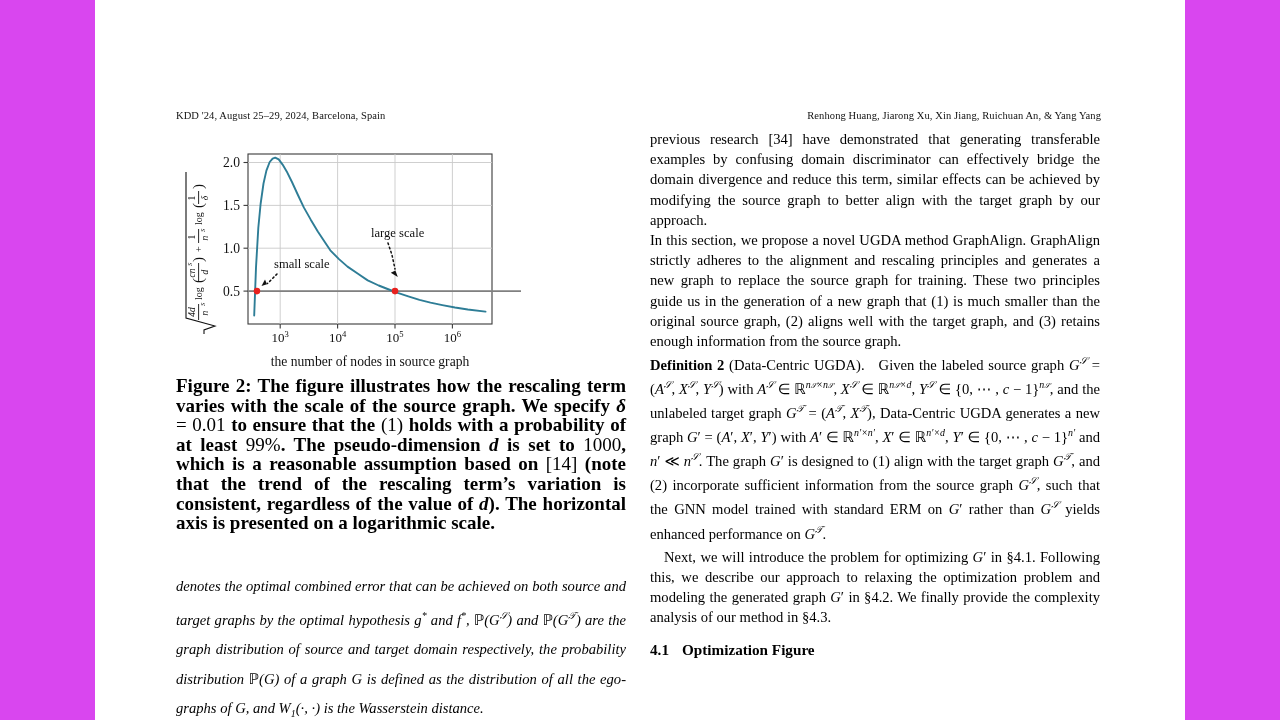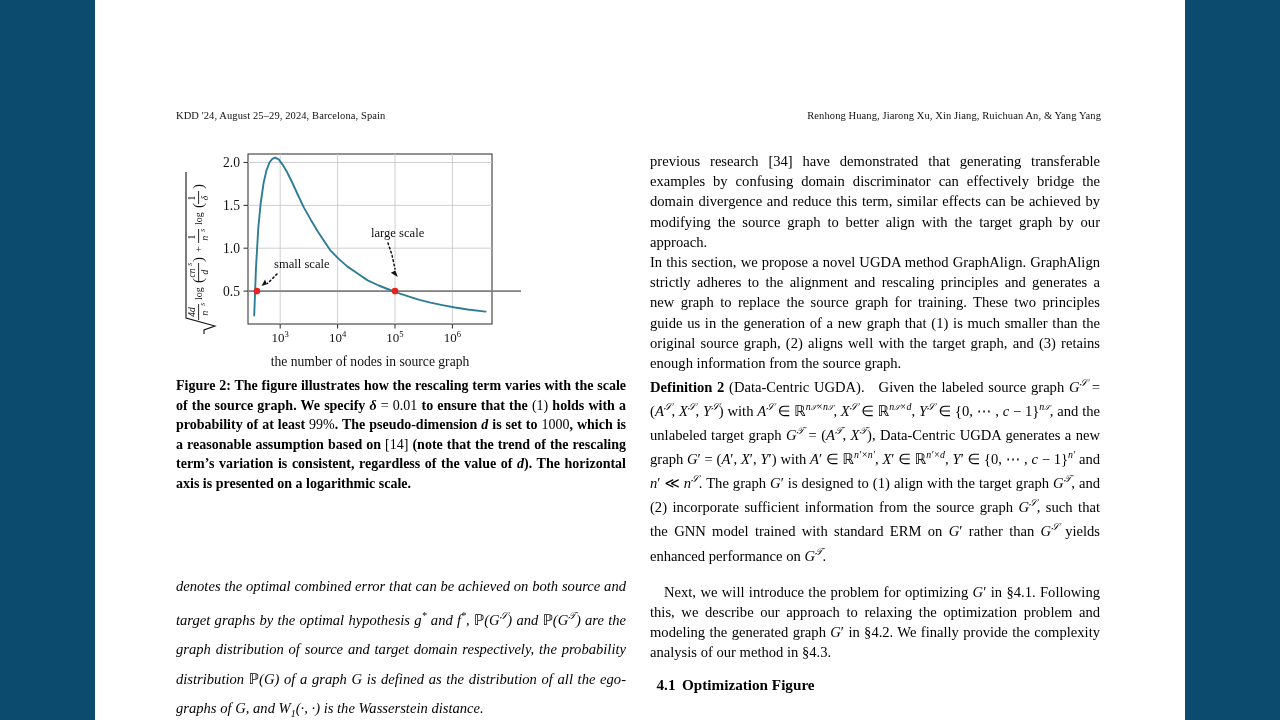--- a/index.html
+++ b/index.html
@@ -6,21 +6,21 @@
   html, body {
     margin: 0; padding: 0;
     width: 1280px; height: 720px;
     background: #000;
     font-family: "Liberation Serif", serif;
     overflow: hidden;
   }
   #viewport {
     position: relative;
     width: 1280px; height: 720px;
-    background: #0c4a6e;
+    background: #d946ef;
   }
   #page {
     position: absolute;
     left: 95px; top: 0;
     width: 1090px; height: 720px;
     background: #ffffff;
   }
 
   
   .runhead {
@@ -30,21 +30,21 @@
     color: #111;
     letter-spacing: 0.1px;
     white-space: nowrap;
   }
   .runhead.left  { left: 81px; }
   .runhead.right { right: 84px; text-align: left; }
 
   
   .col {
     position: absolute;
-    top: 151px;
+    top: 129px;
     width: 450px;
   }
   .col.right { left: 555px; }
 
   p.body {
     margin: 0 0 0 0;
     font-size: 14.6px;
     line-height: 20.2px;
     text-align: justify;
     color: #000;
@@ -68,21 +68,21 @@
     color: #000;
   }
   h2.section .num { display: inline-block; width: 26px; }
 
   h3.subsection {
     font-size: 15.2px;
     font-weight: bold;
     margin: 13px 0 0 0;
     color: #000;
   }
-  h3.subsection .num { display: inline-block; width: 32px; text-align: center; }
+  h3.subsection .num { display: inline-block; width: 32px; }
 
   .defn { font-weight: bold; margin-top: 24px; }
 
   
   .mi { font-style: italic; }
   sup.sp { font-size: 0.68em; vertical-align: super; font-style: italic; }
   sub.sb { font-size: 0.68em; vertical-align: sub; }
   .bb { font-family: "DejaVu Sans", sans-serif; font-style: normal; }
 
   
@@ -93,21 +93,21 @@
     width: 450px;
   }
   #plotwrap {
     position: relative;
     width: 450px;
     height: 230px;
   }
   svg.plot { display: block; }
 
   .caption {
-    font-size: 14px;
+    font-size: 19px;
     line-height: 19.6px;
     font-weight: bold;
     text-align: justify;
     margin: 0;
     color: #000;
   }
   .caption .reg { font-weight: normal; }
   .caption .it { font-style: italic; }
 
   
@@ -274,19 +274,19 @@
     </div>
 
     <div class="col right">
       <p class="body">previous research [34] have demonstrated that generating transferable examples by confusing domain discriminator can effectively bridge the domain divergence and reduce this term, similar effects can be achieved by modifying the source graph to better align with the target graph by our approach.</p>
 
 
       <p class="body">In this section, we propose a novel UGDA method GraphAlign. GraphAlign strictly adheres to the alignment and rescaling principles and generates a new graph to replace the source graph for training. These two principles guide us in the generation of a new graph that (1) is much smaller than the original source graph, (2) aligns well with the target graph, and (3) retains enough information from the source graph.</p>
 
       <p class="body"><span class="defn">Definition 2</span><span> (Data-Centric UGDA).</span><span>&nbsp;&nbsp; Given the labeled source graph <span class="mi">G</span><sup class="sp">𝒮</sup> = <span class="reg">(</span><span class="mi">A</span><sup class="sp">𝒮</sup>, <span class="mi">X</span><sup class="sp">𝒮</sup>, <span class="mi">Y</span><sup class="sp">𝒮</sup><span class="reg">)</span> with <span class="mi">A</span><sup class="sp">𝒮</sup> ∈ <span class="bb">ℝ</span><sup class="sp">n<span style="font-size:.72em">𝒮</span>×n<span style="font-size:.72em">𝒮</span></sup>, <span class="mi">X</span><sup class="sp">𝒮</sup> ∈ <span class="bb">ℝ</span><sup class="sp">n<span style="font-size:.72em">𝒮</span>×d</sup>, <span class="mi">Y</span><sup class="sp">𝒮</sup> ∈ {0, ⋯ , <span class="mi">c</span> − 1}<sup class="sp">n<span style="font-size:.72em">𝒮</span></sup>, and the unlabeled target graph <span class="mi">G</span><sup class="sp">𝒯</sup> = <span class="reg">(</span><span class="mi">A</span><sup class="sp">𝒯</sup>, <span class="mi">X</span><sup class="sp">𝒯</sup><span class="reg">)</span>, Data-Centric UGDA generates a new graph <span class="mi">G</span>′ = <span class="reg">(</span><span class="mi">A</span>′, <span class="mi">X</span>′, <span class="mi">Y</span>′<span class="reg">)</span> with <span class="mi">A</span>′ ∈ <span class="bb">ℝ</span><sup class="sp">n′×n′</sup>, <span class="mi">X</span>′ ∈ <span class="bb">ℝ</span><sup class="sp">n′×d</sup>, <span class="mi">Y</span>′ ∈ {0, ⋯ , <span class="mi">c</span> − 1}<sup class="sp">n′</sup> and <span class="mi">n</span>′ ≪ <span class="mi">n</span><sup class="sp">𝒮</sup>. The graph <span class="mi">G</span>′ is designed to (1) align with the target graph <span class="mi">G</span><sup class="sp">𝒯</sup>, and (2) incorporate sufficient information from the source graph <span class="mi">G</span><sup class="sp">𝒮</sup>, such that the GNN model trained with standard ERM on <span class="mi">G</span>′ rather than <span class="mi">G</span><sup class="sp">𝒮</sup> yields enhanced performance on <span class="mi">G</span><sup class="sp">𝒯</sup>.</span></p>
 
-      <p class="body indent" style="margin-top:16px">Next, we will introduce the problem for optimizing <span class="mi">G</span>′ in §4.1. Following this, we describe our approach to relaxing the optimization problem and modeling the generated graph <span class="mi">G</span>′ in §4.2. We finally provide the complexity analysis of our method in §4.3.</p>
+      <p class="body indent" style="margin-top:3px">Next, we will introduce the problem for optimizing <span class="mi">G</span>′ in §4.1. Following this, we describe our approach to relaxing the optimization problem and modeling the generated graph <span class="mi">G</span>′ in §4.2. We finally provide the complexity analysis of our method in §4.3.</p>
 
       <h3 class="subsection"><span class="num">4.1</span><span>Optimization Figure</span></h3>
     </div>
 
   </div>
 </div>
 
 </body></html>

